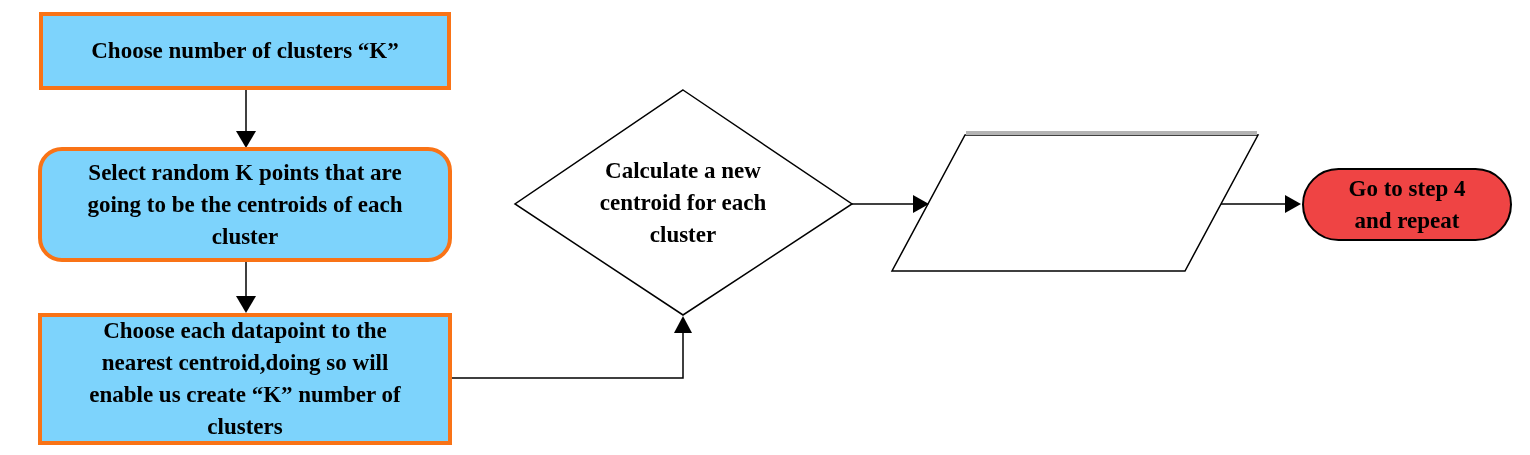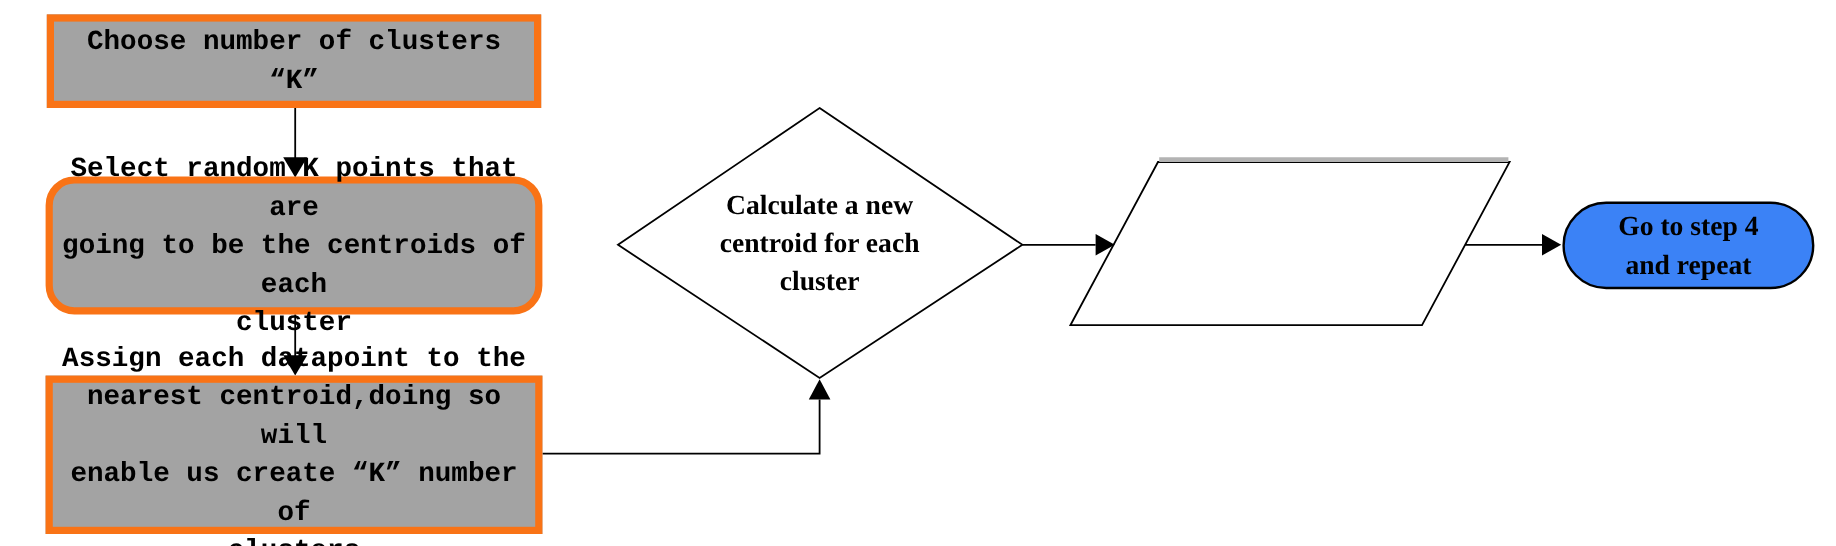--- a/index.html
+++ b/index.html
@@ -19,28 +19,27 @@
     justify-content: center;
     text-align: center;
     white-space: pre-line;
     font-weight: bold;
     font-size: 23px;
     line-height: 32px;
     color: #000000;
     box-sizing: border-box;
   }
   .rect {
-    border: 6px solid #f97316;
-    background: #a3a3a3;
-    font-family: Liberation Mono, monospace;
+    border: 4px solid #f97316;
+    background: #7dd3fc;
   }
   .stadium {
     border: 2px solid #000000;
     border-radius: 37px;
-    background: #3b82f6;
+    background: #ef4444;
   }
   .overlay-label { background: transparent; pointer-events: none; }
   .shape-line { stroke: #000000; stroke-width: 1.5; fill: none; }
   .shape-fill { stroke: #000000; stroke-width: 1.5; fill: #ffffff; }
   .arrow-head { fill: #000000; stroke: none; }
 </style>
 </head>
 <body>
 
 <div class="canvas">
@@ -82,21 +81,21 @@
     <span>Choose number of clusters “K”</span>
   </div>
 
   <div class="node rect" style="left:38px; top:147px; width:414px; height:115px;border-radius:24px;">
     <span>Select random K points that are
 going to be the centroids of each
 cluster</span>
   </div>
 
   <div class="node rect" style="left:38px; top:313px; width:414px; height:132px;">
-    <span>Assign each datapoint to the
+    <span>Choose each datapoint to the
 nearest centroid,doing so will
 enable us create “K” number of
 clusters</span>
   </div>
 
   <div class="node overlay-label" style="left:563px; top:155px; width:240px; height:96px;align-items:center;">
     <span>Calculate a new
 centroid for each
 cluster</span>
   </div>

